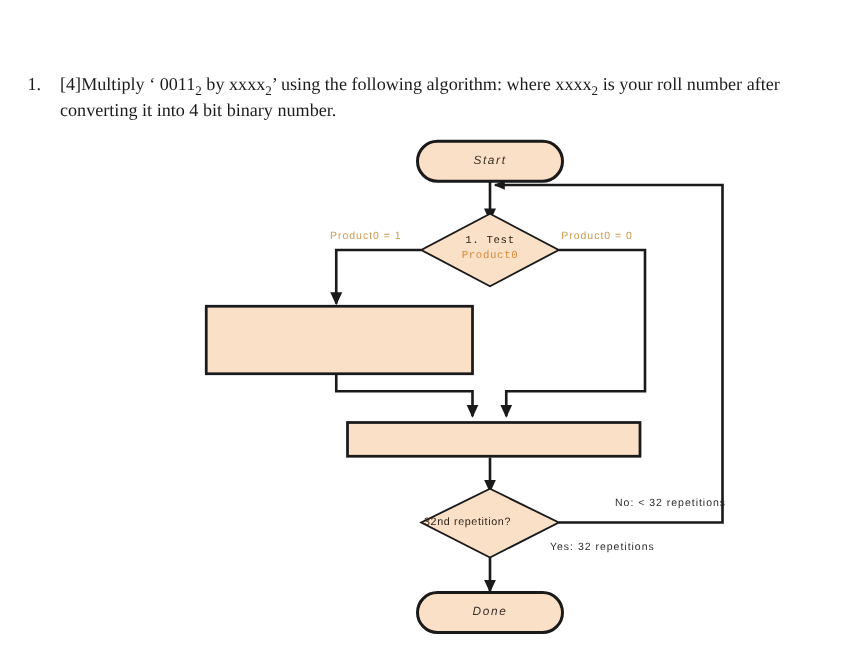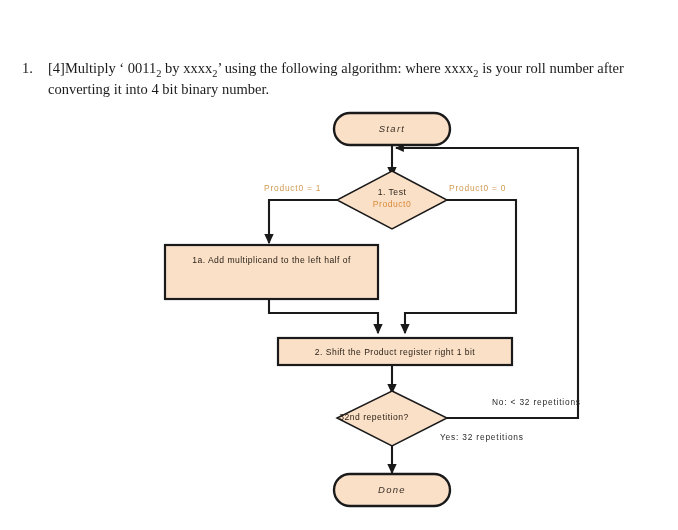--- a/index.html
+++ b/index.html
@@ -144,30 +144,28 @@
 
     <rect x="278" y="338" width="234" height="27" fill="#fbe0c8" stroke="#1a1a1a" stroke-width="2.2"></rect>
 
     <polygon points="392,391 447,418 392,446 337,418" fill="#fbe0c8" stroke="#1a1a1a" stroke-width="1.5"></polygon>
 
     <rect x="334" y="474" width="116" height="32" rx="16" ry="16" fill="#fbe0c8" stroke="#1a1a1a" stroke-width="2.4"></rect>
   </svg>
 
   <div class="node-text terminal-label" style="left:334px; top:123px; width:116px;">Start</div>
 
-  <div class="node-text decision-label" style="left:337px; top:187px; width:110px;">
+  <div class="node-text decision-label" style="left:337px; top:187px; width:110px;font-family:Liberation Mono, monospace;">
     <div>1. Test</div>
     <div class="accent">Product0</div>
   </div>
 
   <div class="node-text process-label" style="left:167px; top:254px; width:209px;">
-    <div>1a. Add multiplicand to the left half of</div>
   </div>
 
-  <div class="node-text process-label" style="left:278px; top:346px; width:234px;">2. Shift the Product register right 1 bit</div>
 
   <div class="node-text decision-label" style="left:312px; top:412px; width:124px;">32nd repetition?</div>
 
   <div class="node-text terminal-label" style="left:334px; top:484px; width:116px;">Done</div>
 
   <div class="edge-label accent-lbl" style="left:264px; top:183px;">Product0 = 1</div>
 
   <div class="edge-label accent-lbl" style="left:449px; top:183px;">Product0 = 0</div>
 
   <div class="edge-label dark-lbl" style="left:452px; top:397px;">No:  &lt; 32 repetitions</div>

